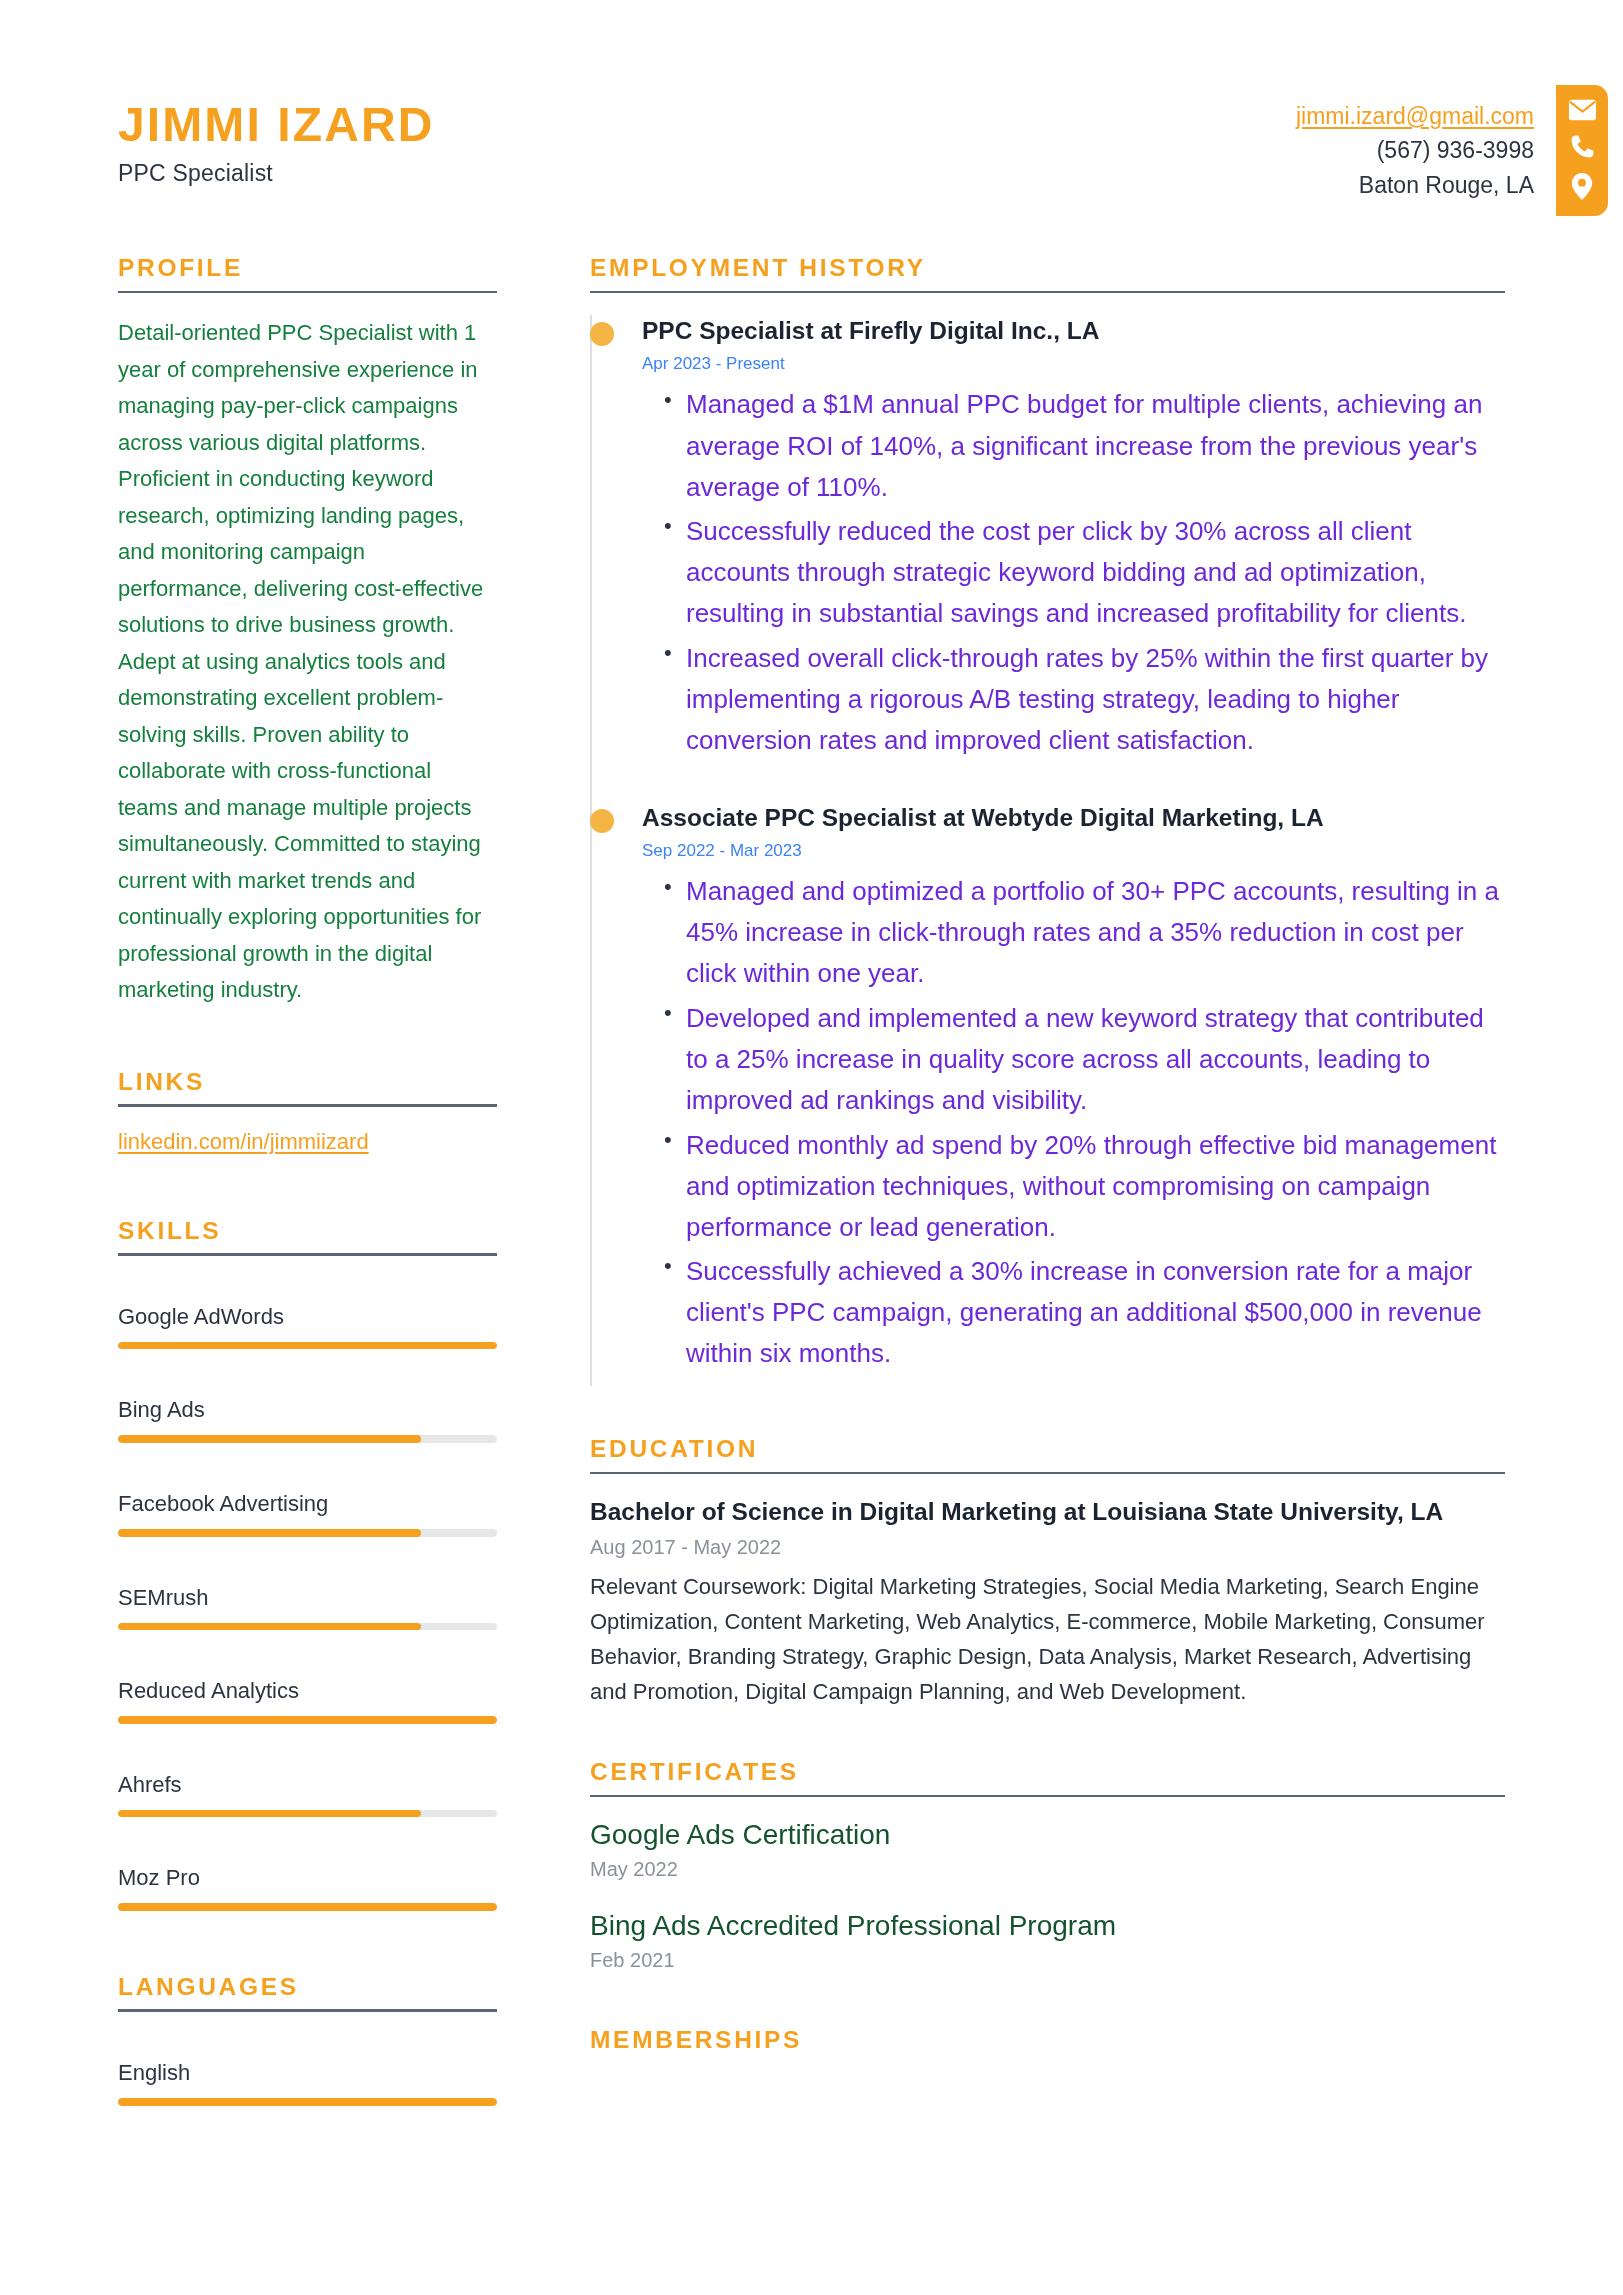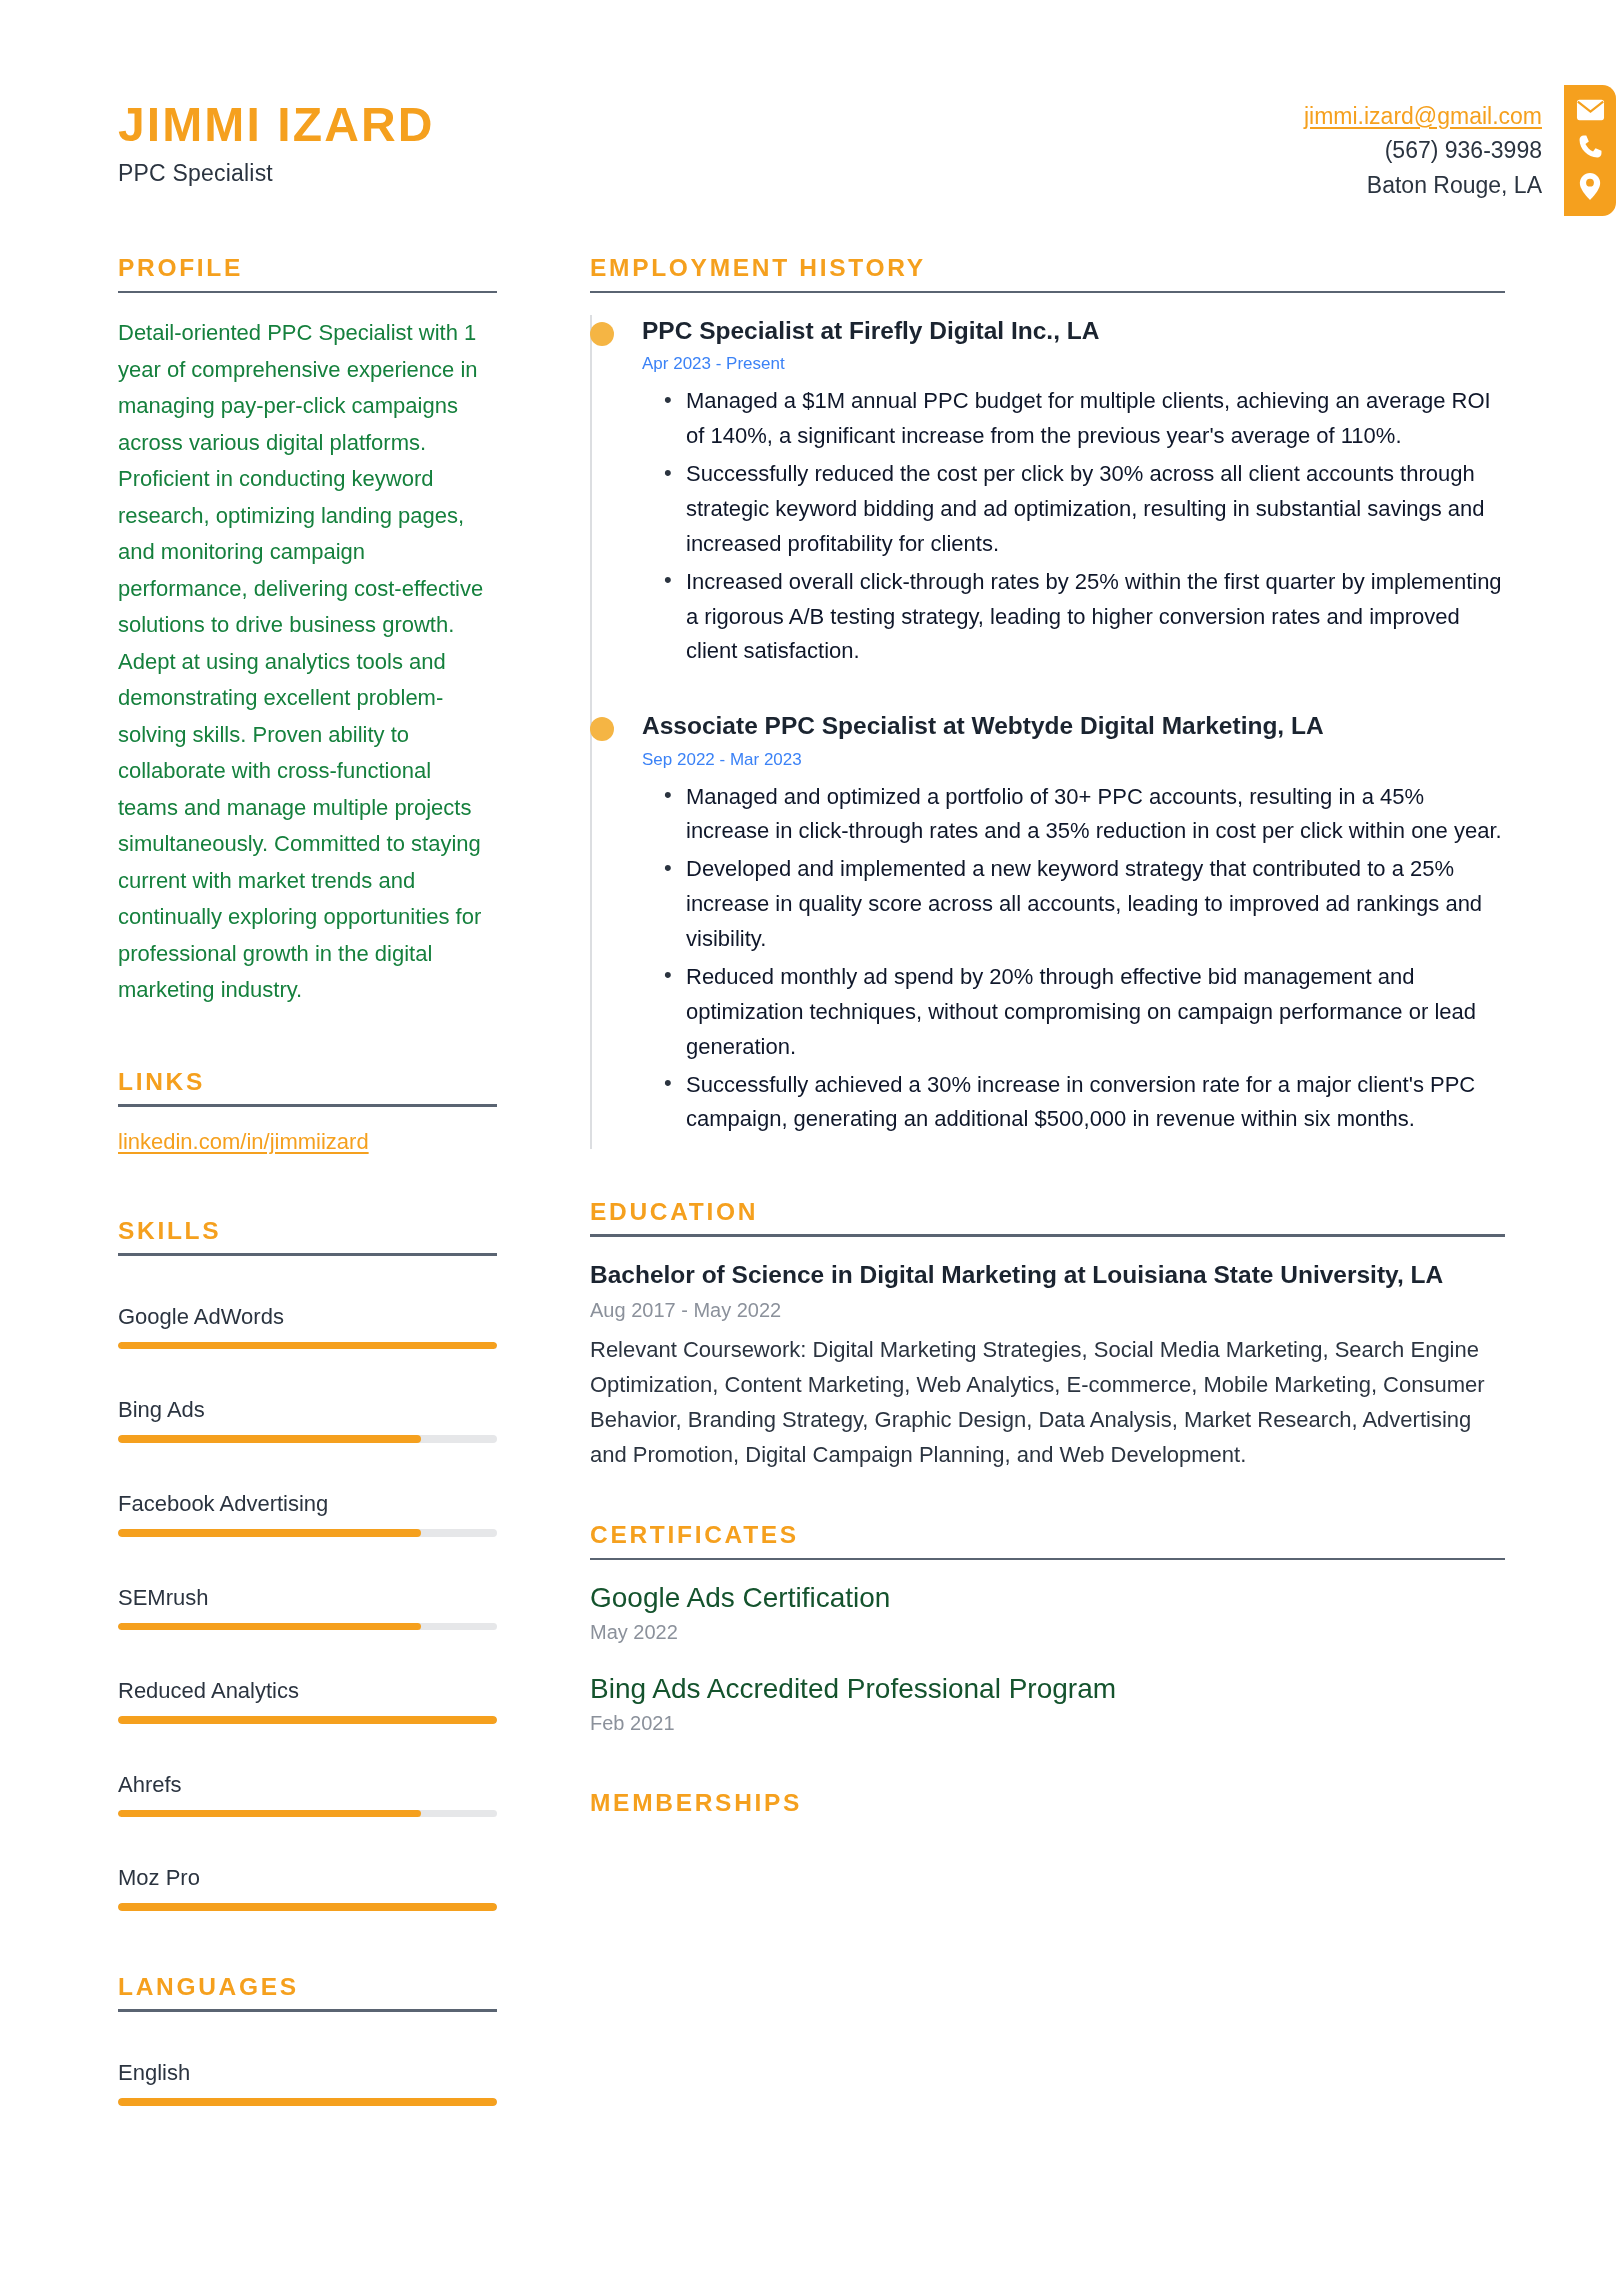--- a/index.html
+++ b/index.html
@@ -17,21 +17,21 @@
   .page {
     position: relative;
     width: 1624px;
     height: 2295px;
     background: #ffffff;
   }
 
   
   .header {
     position: relative;
-    padding: 85px 8px 0 0;
+    padding: 85px 16px 0 0;
     height: 254px;
   }
   .header-inner {
     display: flex;
     align-items: flex-start;
     justify-content: space-between;
     padding-left: 118px;
     padding-right: 0;
   }
   .identity { padding-top: 15px; }
@@ -181,23 +181,23 @@
     margin-top: 7.6px;
     margin-bottom: 10px;
   }
   .bullets {
     list-style: none;
     padding-left: 44px;
     margin: 0;
   }
   .bullets li {
     position: relative;
-    font-size: 22px;
+    font-size: 26px;
     line-height: 1.58;
-    color: #0f172a;
+    color: #6d28d9;
     margin-bottom: 3.4px;
   }
   .bullets li::before {
     content: "•";
     position: absolute;
     left: -22px;
     top: -1.7px;
     font-size: 22px;
     color: #2b3440;
   }

